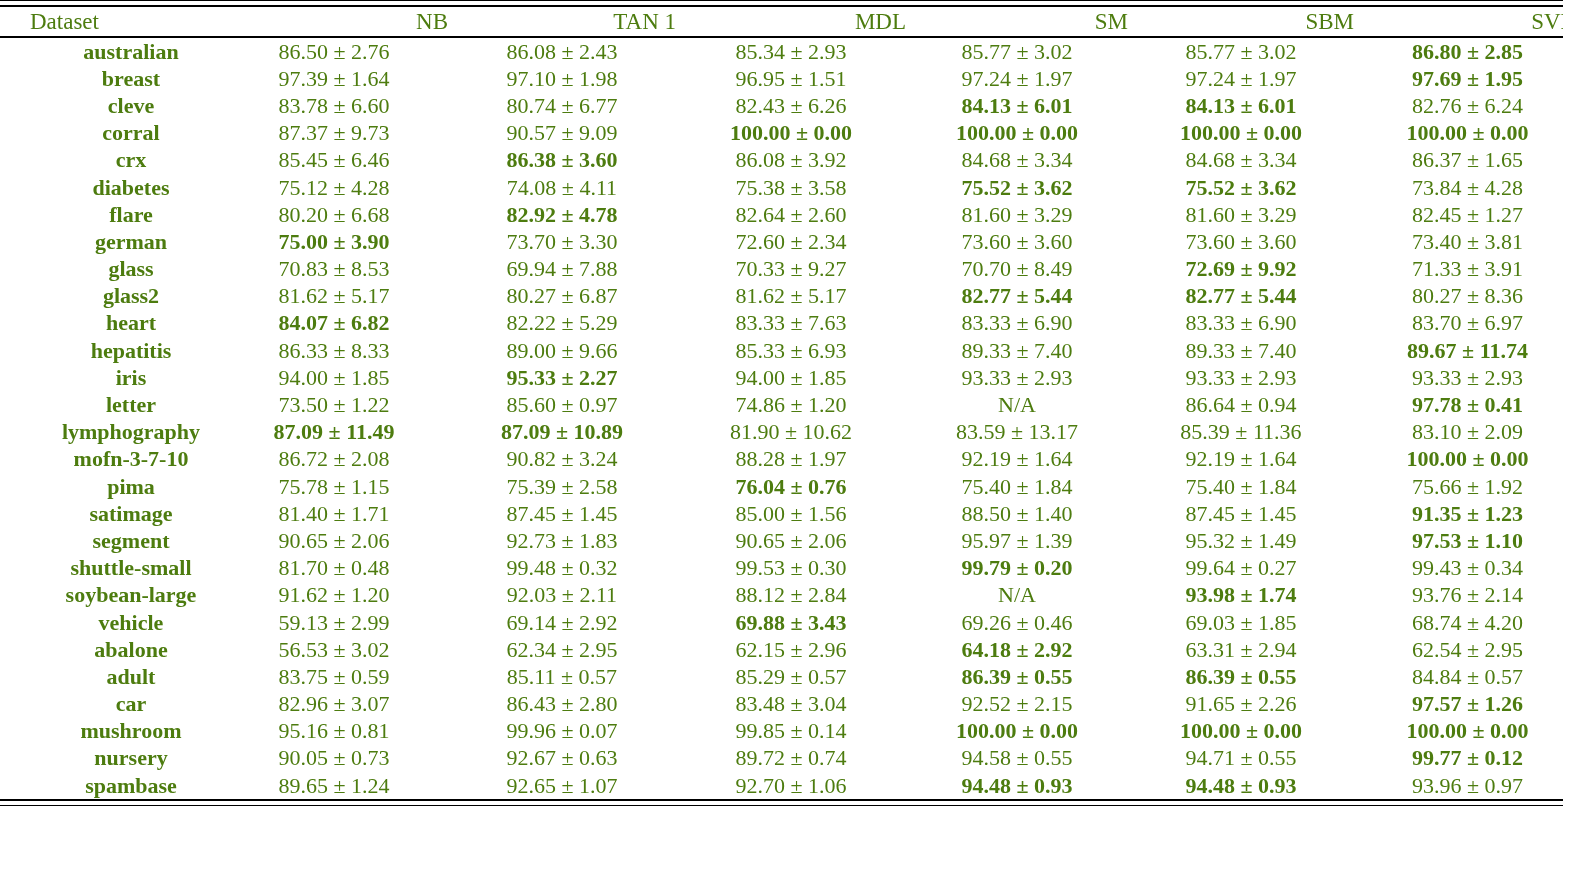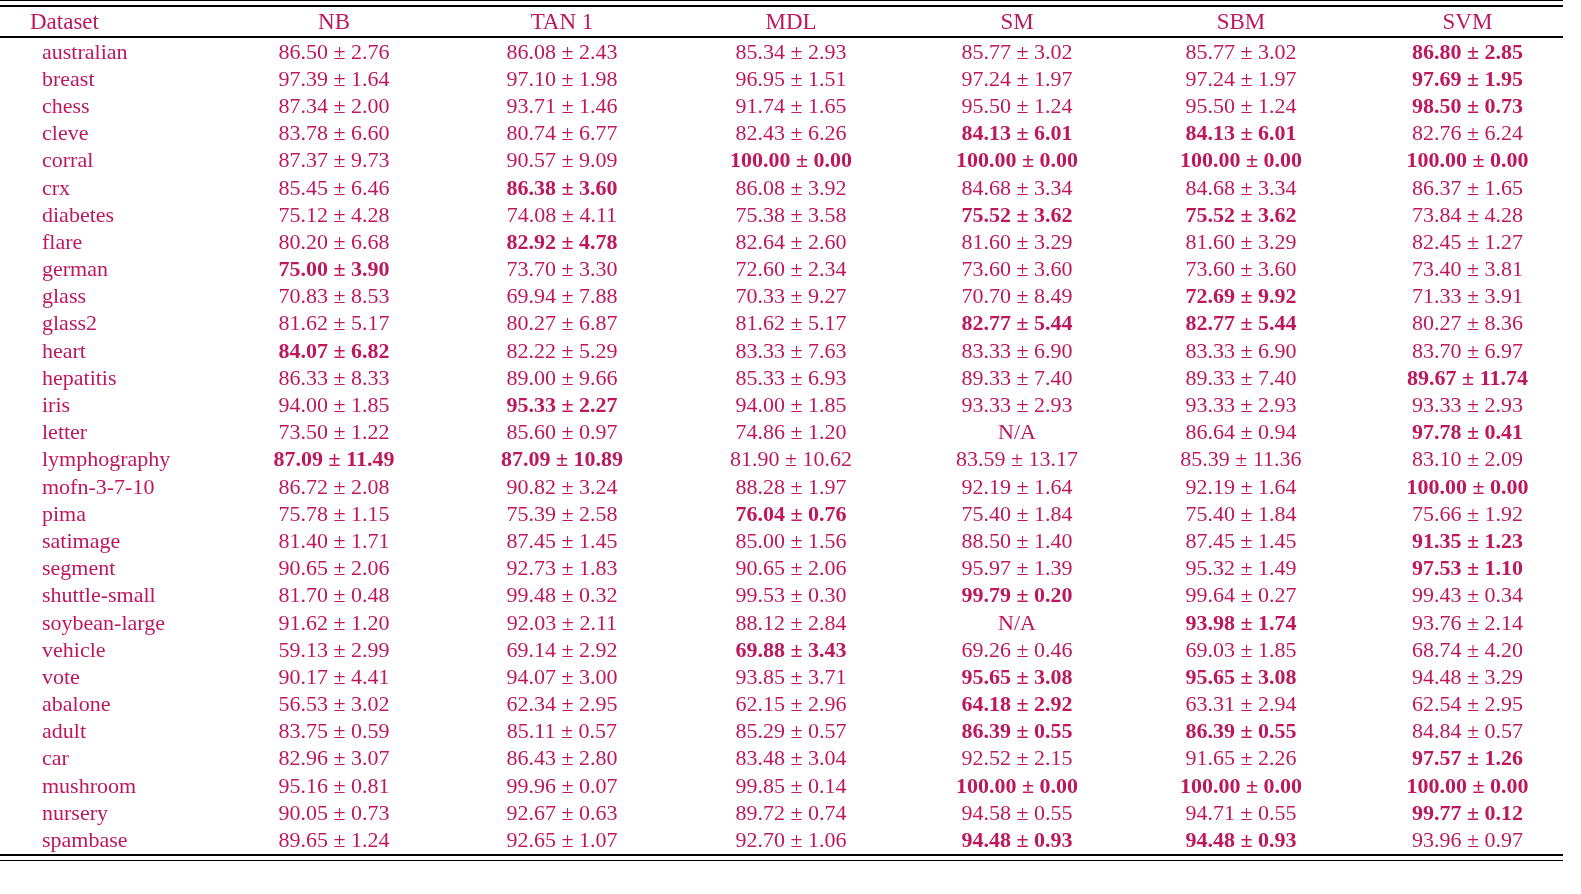--- a/index.html
+++ b/index.html
@@ -4,21 +4,21 @@
 <style>
   html, body {
     margin: 0;
     padding: 0;
     background: #ffffff;
   }
   .page {
     width: 1563px;
     height: 894px;
     background: #ffffff;
-    color: #be185d;
+    color: #4d7c0f;
     font-family: "Liberation Serif", "DejaVu Serif", serif;
     overflow: hidden;
     box-sizing: border-box;
     position: relative;
   }
   .hrule       { height: 2px; background: #000; }
   .hrule.thin  { height: 1px; }
   .rule-gap    { height: 4px; background: #fff; }
 
   table.results {
@@ -33,40 +33,41 @@
   col.c-sm      { width: 222px; }
   col.c-sbm     { width: 226px; }
   col.c-svm     { width: 227px; }
 
   thead th {
     font-weight: normal;
     font-size: 23px;
     height: 29px;
     border-bottom: 2px solid #000;
     padding: 0;
-    text-align: center;
+    text-align: right;
     vertical-align: middle;
     line-height: 1;
   }
   thead th.ds-head {
     text-align: left;
     padding-left: 30px;
   }
   tbody td {
     font-size: 22px;
     height: 27.2px;
     padding: 0;
     text-align: center;
     vertical-align: middle;
     white-space: nowrap;
     line-height: 1;
   }
   tbody td.ds {
-    text-align: left;
+    text-align: center;
     padding-left: 42px;
+    font-weight: bold;
   }
   tbody td.bold {
     font-weight: bold;
   }
 </style>
 </head>
 <body>
 
 <div class="page">
 
@@ -108,29 +109,20 @@
         <tr>
           <td class="ds">breast</td>
           <td class="val">97.39 ± 1.64</td>
           <td class="val">97.10 ± 1.98</td>
           <td class="val">96.95 ± 1.51</td>
           <td class="val">97.24 ± 1.97</td>
           <td class="val">97.24 ± 1.97</td>
           <td class="val bold">97.69 ± 1.95</td>
         </tr>
         <tr>
-          <td class="ds">chess</td>
-          <td class="val">87.34 ± 2.00</td>
-          <td class="val">93.71 ± 1.46</td>
-          <td class="val">91.74 ± 1.65</td>
-          <td class="val">95.50 ± 1.24</td>
-          <td class="val">95.50 ± 1.24</td>
-          <td class="val bold">98.50 ± 0.73</td>
-        </tr>
-        <tr>
           <td class="ds">cleve</td>
           <td class="val">83.78 ± 6.60</td>
           <td class="val">80.74 ± 6.77</td>
           <td class="val">82.43 ± 6.26</td>
           <td class="val bold">84.13 ± 6.01</td>
           <td class="val bold">84.13 ± 6.01</td>
           <td class="val">82.76 ± 6.24</td>
         </tr>
         <tr>
           <td class="ds">corral</td>
@@ -297,29 +289,20 @@
         <tr>
           <td class="ds">vehicle</td>
           <td class="val">59.13 ± 2.99</td>
           <td class="val">69.14 ± 2.92</td>
           <td class="val bold">69.88 ± 3.43</td>
           <td class="val">69.26 ± 0.46</td>
           <td class="val">69.03 ± 1.85</td>
           <td class="val">68.74 ± 4.20</td>
         </tr>
         <tr>
-          <td class="ds">vote</td>
-          <td class="val">90.17 ± 4.41</td>
-          <td class="val">94.07 ± 3.00</td>
-          <td class="val">93.85 ± 3.71</td>
-          <td class="val bold">95.65 ± 3.08</td>
-          <td class="val bold">95.65 ± 3.08</td>
-          <td class="val">94.48 ± 3.29</td>
-        </tr>
-        <tr>
           <td class="ds">abalone</td>
           <td class="val">56.53 ± 3.02</td>
           <td class="val">62.34 ± 2.95</td>
           <td class="val">62.15 ± 2.96</td>
           <td class="val bold">64.18 ± 2.92</td>
           <td class="val">63.31 ± 2.94</td>
           <td class="val">62.54 ± 2.95</td>
         </tr>
         <tr>
           <td class="ds">adult</td>

